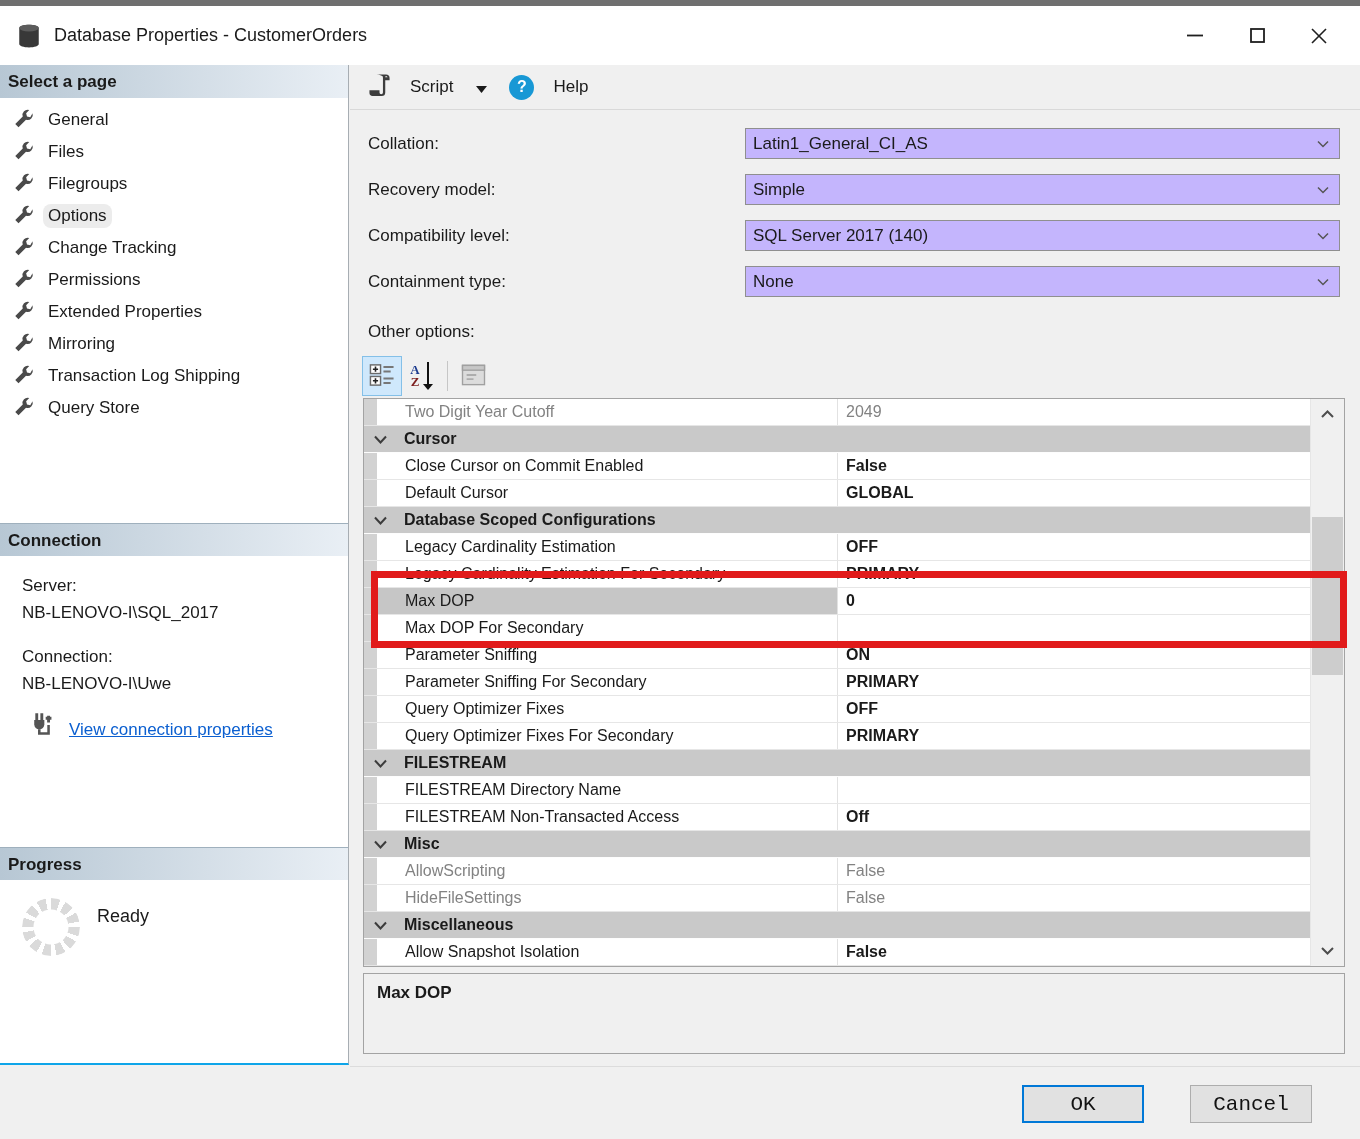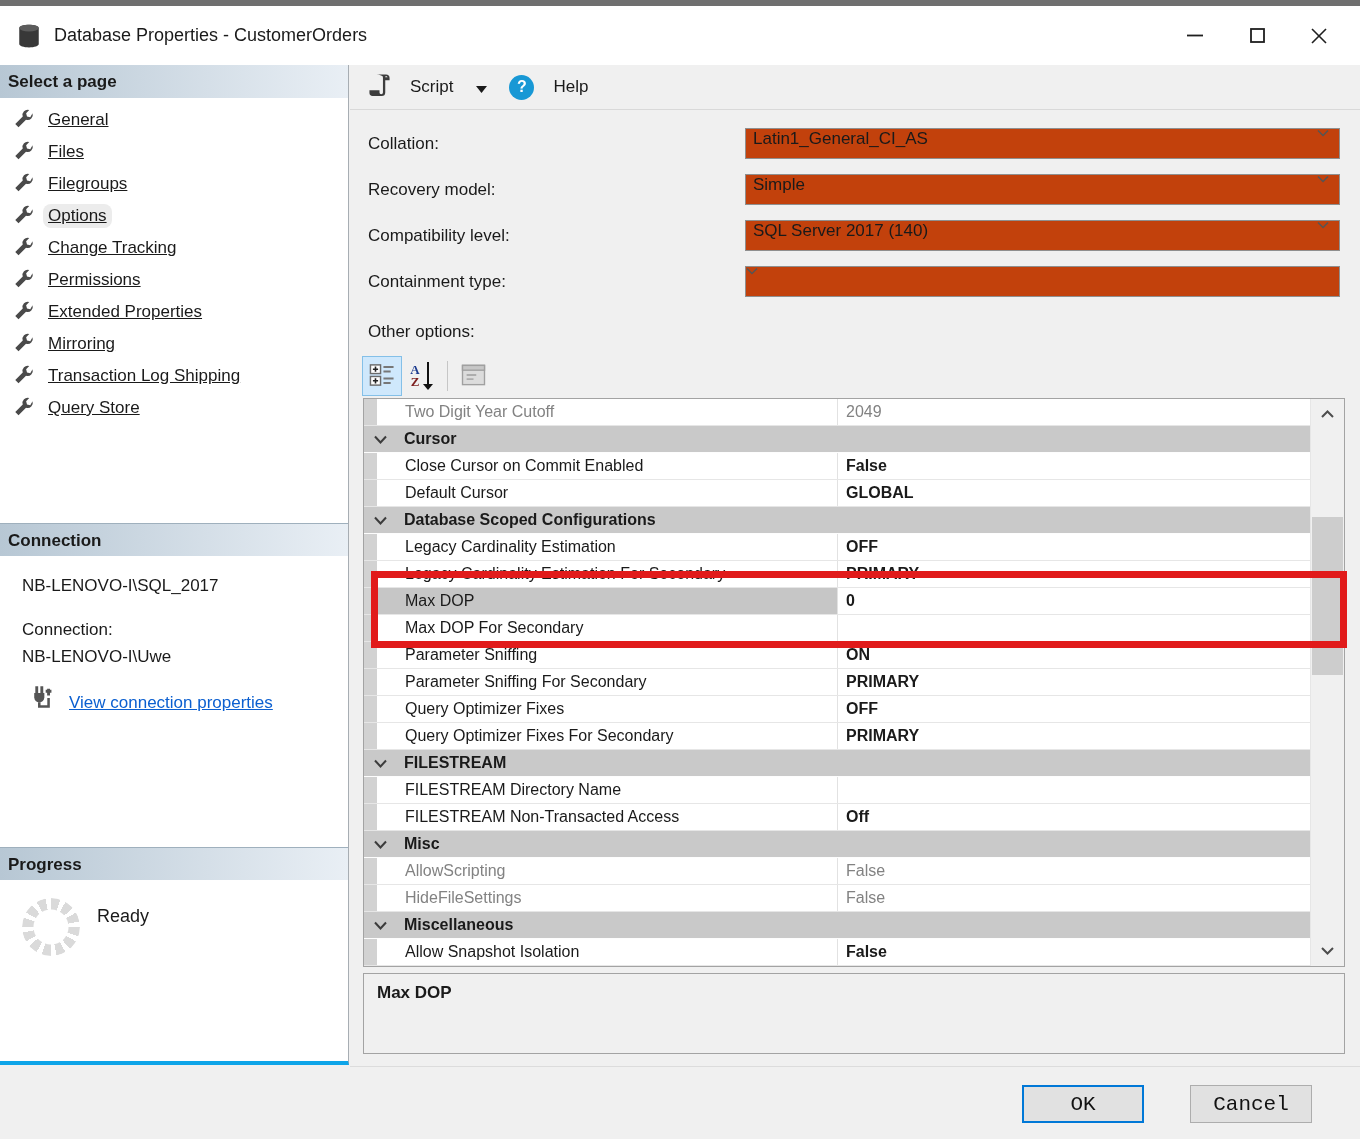--- a/index.html
+++ b/index.html
@@ -8,26 +8,26 @@
        outline:1px solid #7e7e7e;}
   .topstrip{position:absolute;left:0;top:0;width:100%;height:6px;background:#6f6f6f;}
   
   .titlebar{position:absolute;left:0;top:6px;right:0;height:59px;background:#ffffff;display:flex;align-items:center;}
   .titlebar .appicon{margin-left:16px;display:flex;}
   .titlebar .title{margin-left:12px;font-size:18px;}
   .wcontrols{position:absolute;right:0;top:0;height:100%;display:flex;align-items:center;}
   .wbtn{width:62px;height:100%;display:flex;align-items:center;justify-content:center;background:transparent;border:none;}
   
   .leftpane{position:absolute;left:0;top:65px;width:349px;height:1000px;background:#ffffff;
-            border-right:1px solid #a7adb3;border-bottom:4px solid #0ea5e9;box-sizing:border-box;}
+            border-right:1px solid #a7adb3;border-bottom:2px solid #0ea5e9;box-sizing:border-box;}
   .sechdr{background:linear-gradient(90deg,#b7c7d4,#e9eff5);height:33px;line-height:33px;
           font-weight:bold;font-size:17px;padding-left:8px;border-top:1px solid #9fb0bd;box-sizing:border-box;}
   .pagelist{padding-top:6px;}
   .page-item{display:flex;align-items:center;height:32px;padding-left:14px;gap:9px;cursor:default;}
-  .page-item .page-label{font-size:17px;padding:2px 5px;text-decoration:underline;}
+  .page-item .page-label{font-size:17px;padding:2px 5px;}
   .page-item.selected .page-label{background:#ececec;border-radius:8px;}
   .conn-section{position:absolute;left:0;right:0;top:458px;}
   .conn-body{padding:16px 0 0 22px;font-size:17px;line-height:27px;}
   .conn-gap{height:17px;}
   .connlink-row{display:flex;align-items:center;gap:12px;margin:16px 0 0 8px;}
   .connlink{color:#0b5fd0;text-decoration:underline;font-size:17px;}
   .prog-section{position:absolute;left:0;right:0;top:782px;}
   .prog-body{display:flex;align-items:flex-start;gap:17px;padding:18px 0 0 22px;}
   .spinner{width:58px;height:58px;border-radius:50%;flex:none;
      background:repeating-conic-gradient(#dadada 0deg 19deg,transparent 19deg 30deg);
@@ -37,22 +37,22 @@
   
   .toolbar{position:absolute;left:350px;top:65px;right:0;height:45px;background:#f0f0f0;
            border-bottom:1px solid #d9d9d9;display:flex;align-items:center;padding-left:12px;box-sizing:border-box;}
   .tb-group{display:flex;align-items:center;gap:19px;background:transparent;border:none;font-size:17px;color:#1a1a1a;}
   .ddarrow{margin:2px 10px 0 4px;}
   .helpicon{width:25px;height:25px;border-radius:50%;background:#1898d5;color:#fff;font-weight:bold;
             font-size:16px;display:flex;align-items:center;justify-content:center;}
   
   .frow{position:absolute;left:368px;width:972px;height:31px;}
   .frow .flabel{position:absolute;left:0;top:0;line-height:31px;font-size:17px;}
-  .combo{position:absolute;left:377px;top:0;width:595px;height:31px;background:#c2410c;
-         border:1px solid #8f8f8f;box-sizing:border-box;display:flex;align-items:flex-start;}
+  .combo{position:absolute;left:377px;top:0;width:595px;height:31px;background:#c4b5fd;
+         border:1px solid #8f8f8f;box-sizing:border-box;display:flex;align-items:center;}
   .combo .cval{flex:1;font-size:17px;padding-left:7px;white-space:nowrap;overflow:hidden;}
   .combo .cchev{padding-right:10px;display:flex;}
   .otheropts{position:absolute;left:368px;top:322px;font-size:17px;}
   
   .minitb{position:absolute;left:362px;top:356px;display:flex;align-items:center;}
   .tbtn{width:40px;height:40px;display:flex;align-items:center;justify-content:center;
         background:transparent;border:1px solid transparent;padding:0;}
   .tbtn.selected{background:#cfe8fc;border-color:#84c0e8;}
   .tsep{width:1px;height:30px;background:#c6c6c6;margin:0 5px;}
   .azicon{display:flex;align-items:center;gap:2px;}
@@ -214,20 +214,21 @@
               <path fill="#4a4a4a" d="M14.8 4.2a4.1 4.1 0 0 1-5.2 5.2l-6 6L1 12.8l6-6a4.1 4.1 0 0 1 5.2-5.2L9.7 4.1l.7 2.6 2.6.7 1.8-3.2z"></path>
             </svg>
     </span>
     <span class="page-label">Query Store</span>
   </div>
 </div>
 
     <div class="conn-section">
       <div class="sechdr">Connection</div>
       <div class="conn-body">
+        <div>Server:</div>
         <div>NB-LENOVO-I\SQL_2017</div>
         <div class="conn-gap"></div>
         <div>Connection:</div>
         <div>NB-LENOVO-I\Uwe</div>
         <div class="connlink-row">
           <span>
             <svg width="27" height="24" viewBox="0 0 16 14">
                 <path d="M4 0v4M7 0v4" stroke="#555" stroke-width="1.7" fill="none"></path>
                 <path fill="#555" d="M2.5 4h6v2.6a3 3 0 0 1-6 0z"></path>
                 <path d="M5.5 9.5v2.6h5.5V7" stroke="#555" stroke-width="1.5" fill="none"></path>
@@ -302,20 +303,21 @@
         <svg width="12" height="8" viewBox="0 0 12 8">
               <polyline points="1,1.5 6,6.5 11,1.5" fill="none" stroke="#555" stroke-width="1.5"></polyline>
             </svg>
       </span>
     </div>
   </div>
 
   <div class="frow" style="top: 266px;">
     <span class="flabel">Containment type:</span>
     <div class="combo">
+      <span class="cval">None</span>
       <span class="cchev">
         <svg width="12" height="8" viewBox="0 0 12 8">
               <polyline points="1,1.5 6,6.5 11,1.5" fill="none" stroke="#555" stroke-width="1.5"></polyline>
             </svg>
       </span>
     </div>
   </div>
 </div>
   <div class="otheropts">Other options:</div>
 

